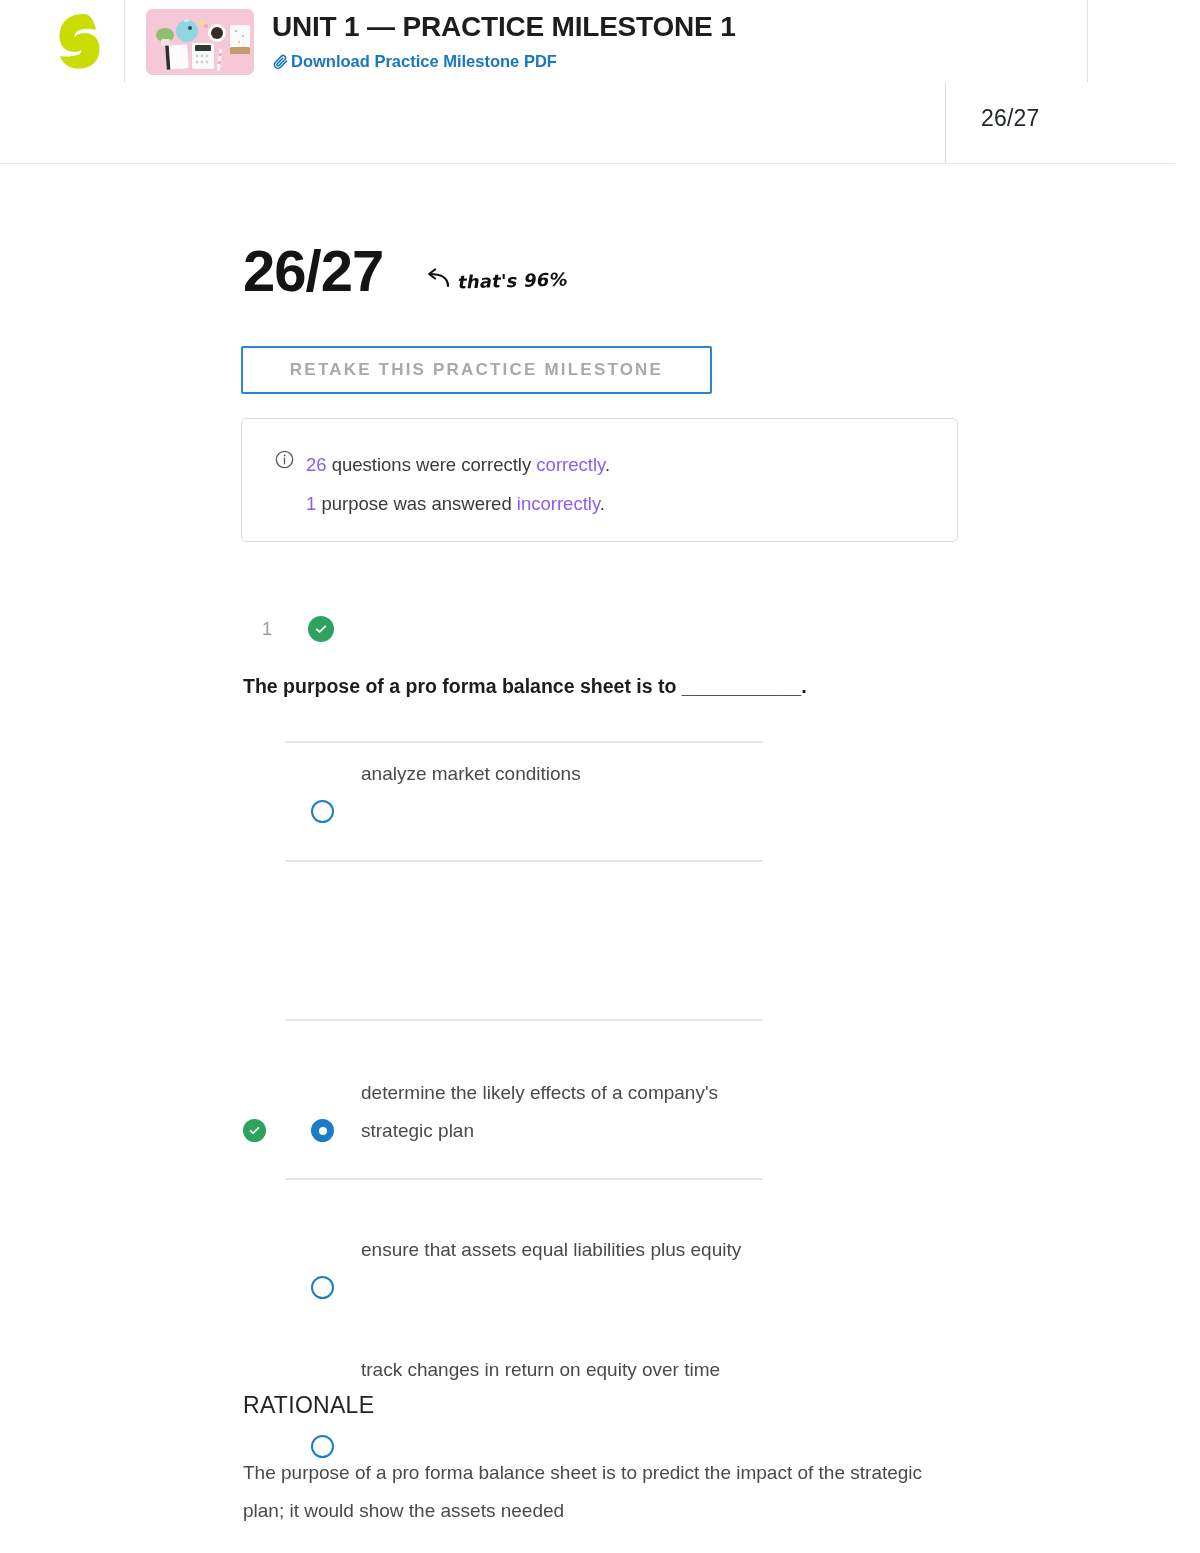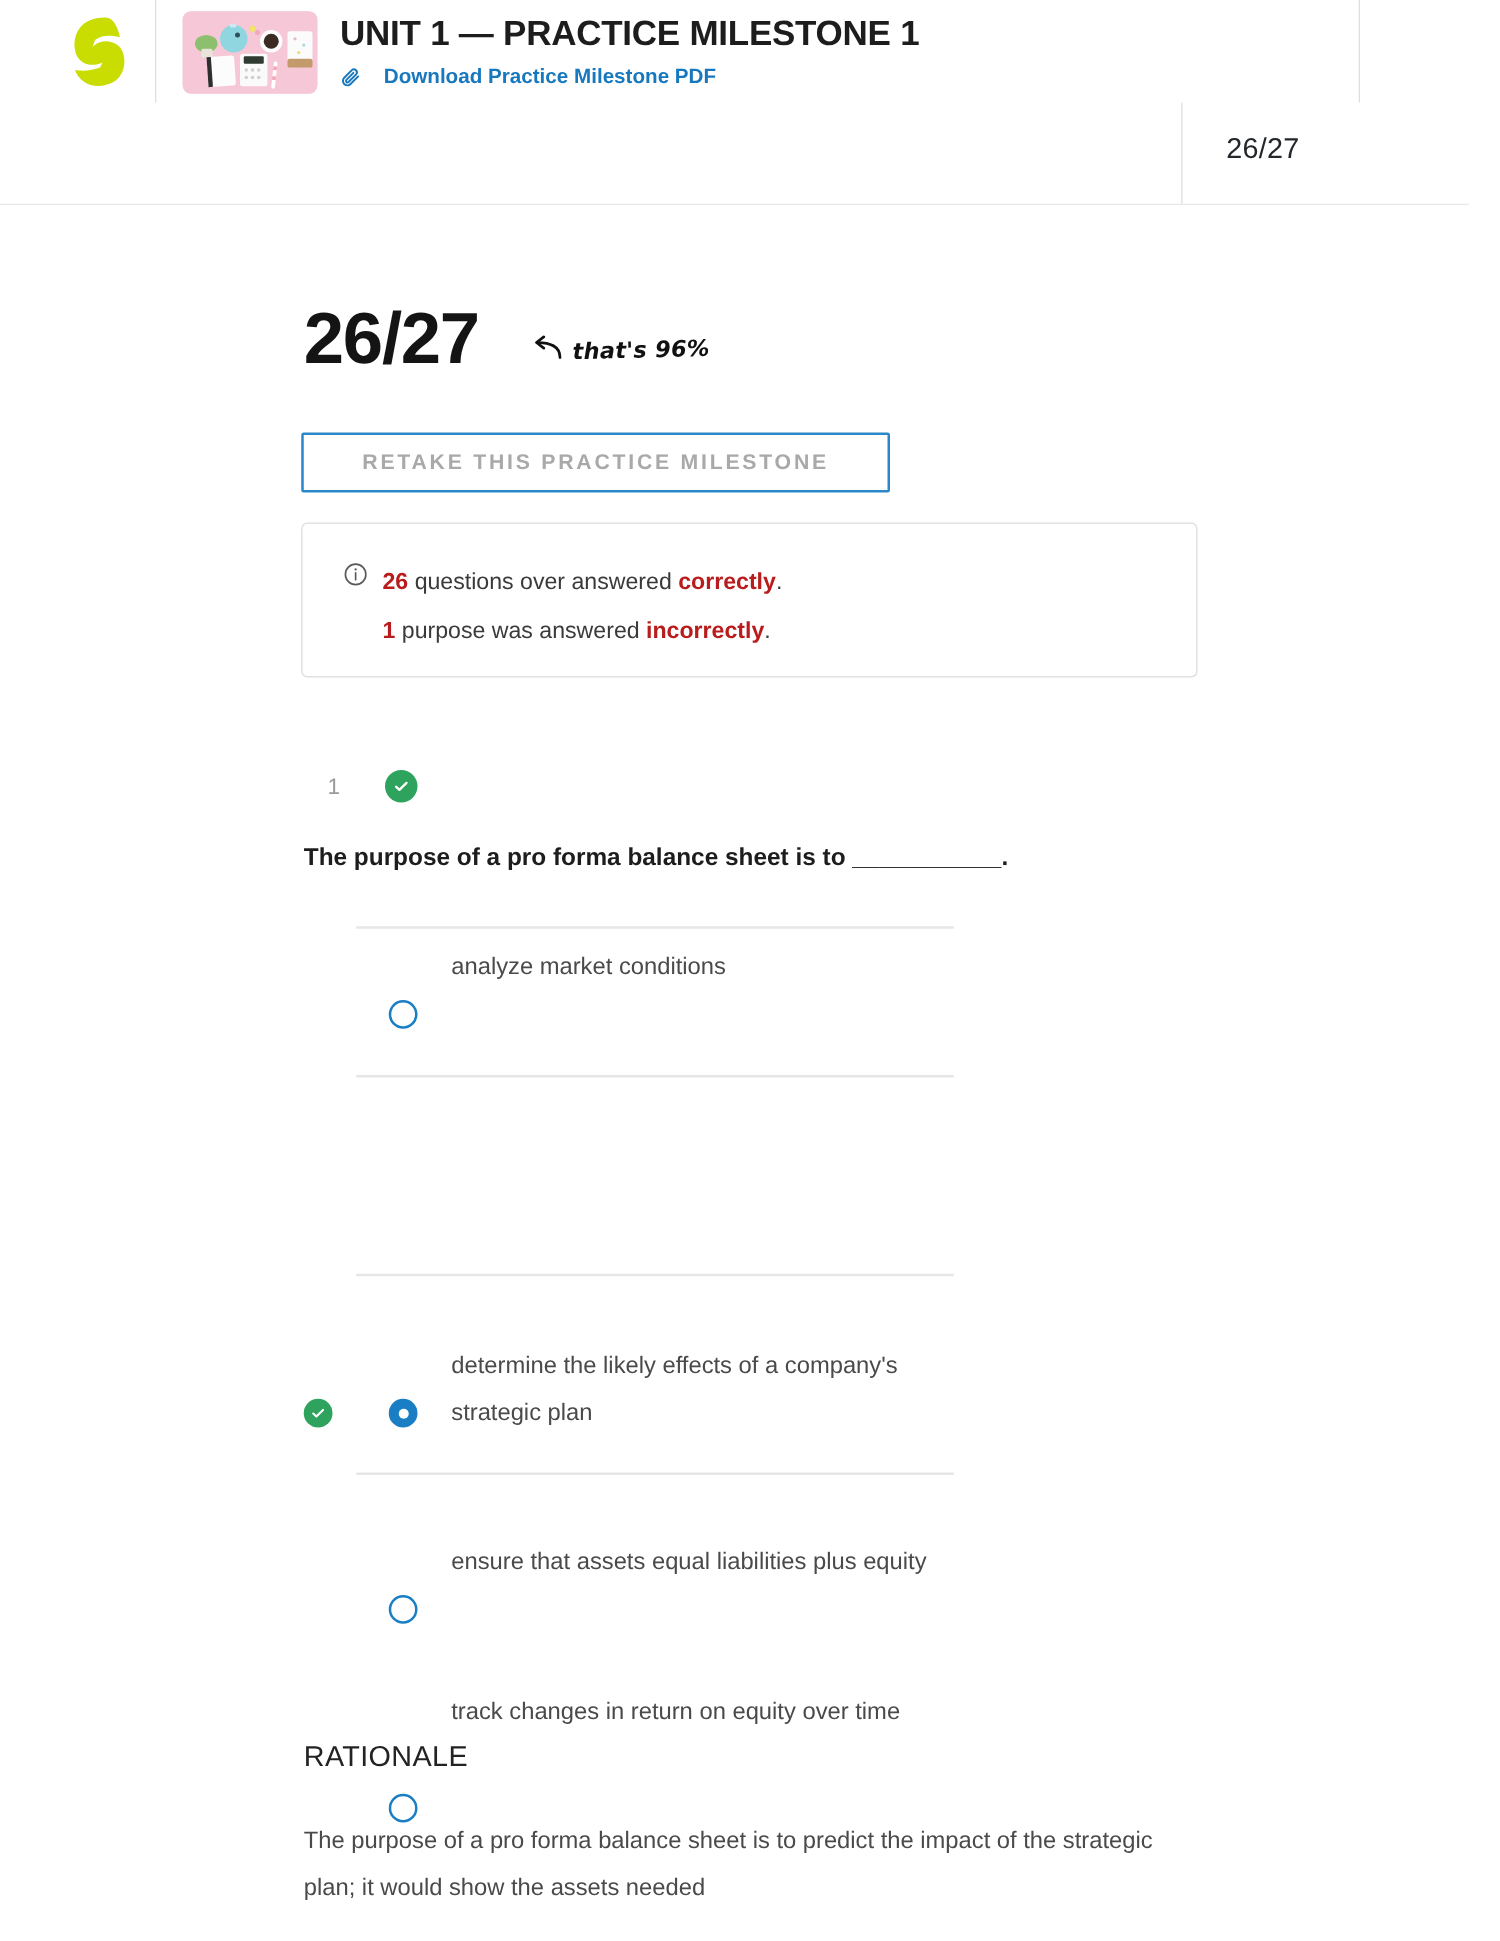--- a/index.html
+++ b/index.html
@@ -83,21 +83,21 @@
     font-size: 28px;
     font-weight: bold;
     color: #1d1d1d;
     letter-spacing: -0.2px;
     line-height: 38px;
     white-space: nowrap;
   }
   .pdf-link {
     display: inline-flex;
     align-items: center;
-    gap: 18px;
+    gap: 2px;
     margin-top: 4px;
     font-size: 16.5px;
     font-weight: bold;
     color: #1878be;
     line-height: 22px;
     text-decoration: none;
     cursor: pointer;
   }
   .clip-icon { display: inline-block; width: 17px; height: 17px; }
   .clip-icon svg { display: block; width: 17px; height: 17px; }
@@ -177,21 +177,21 @@
     width: 19px; height: 19px;
   }
   .info-icon svg { display: block; width: 19px; height: 19px; }
   .info-lines {
     position: absolute;
     left: 64px; top: 26px;
     font-size: 18.5px;
     color: #3a3a3a;
     line-height: 39px;
   }
-  .info-lines b { color: #b91c1c; font-weight: bold; }
+  .info-lines b { color: #8b5cf6; font-weight: normal; }
 
   
   .q-meta {
     position: absolute;
     left: 262px; top: 452px;
     display: flex;
     align-items: center;
     gap: 36px;
   }
   .q-num { font-size: 18px; color: #9b9b9b; }
@@ -378,21 +378,21 @@
 
     <div class="info-box">
       <span class="info-icon">
         <svg viewBox="0 0 20 20" fill="none" stroke="#5a5a5a" stroke-width="1.4">
           <circle cx="10" cy="10" r="8.6"></circle>
           <line x1="10" y1="8.7" x2="10" y2="14.6" stroke-linecap="round"></line>
           <circle cx="10" cy="5.8" r="0.95" fill="#5a5a5a" stroke="none"></circle>
         </svg>
       </span>
       <div class="info-lines">
-        <div><b>26</b><span> questions over answered </span><b>correctly</b><span>.</span></div>
+        <div><b>26</b><span> questions were correctly </span><b>correctly</b><span>.</span></div>
         <div><b>1</b><span> purpose was answered </span><b>incorrectly</b><span>.</span></div>
       </div>
     </div>
 
     <div class="q-meta">
       <span class="q-num">1</span>
       <span class="badge-check">
         <svg viewBox="0 0 16 16" fill="none" stroke="#ffffff" stroke-width="2.1" stroke-linecap="round" stroke-linejoin="round">
           <path d="M3.2 8.4 L6.3 11.3 L12.8 4.9"></path>
         </svg>

